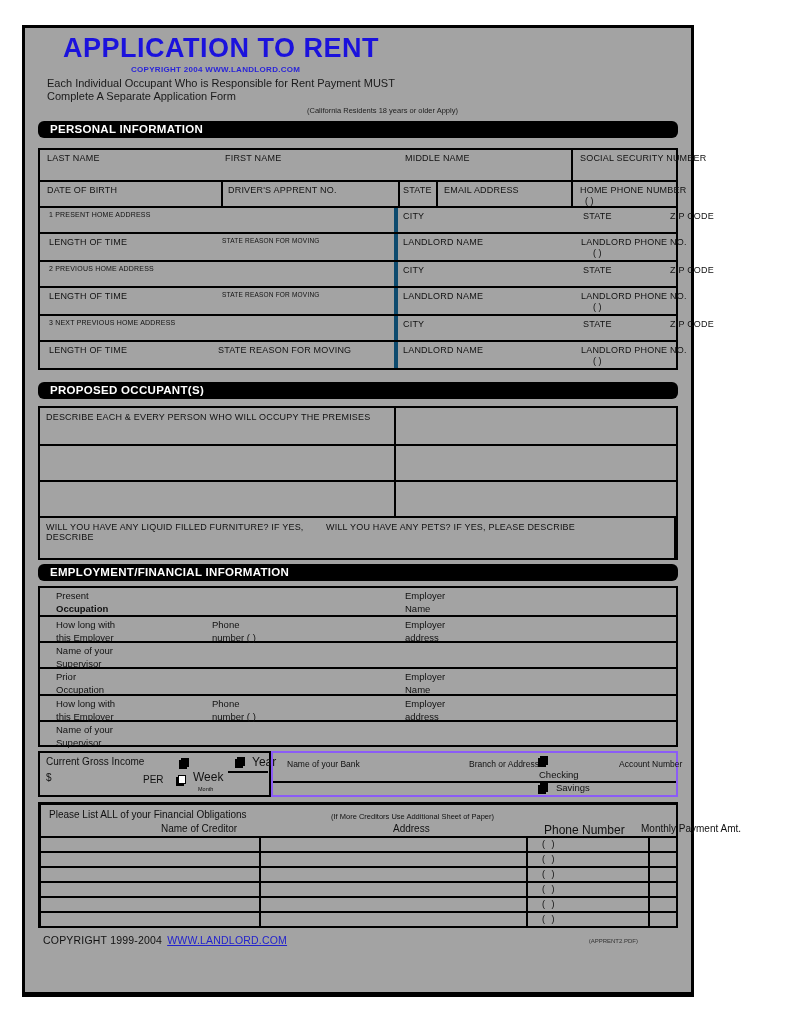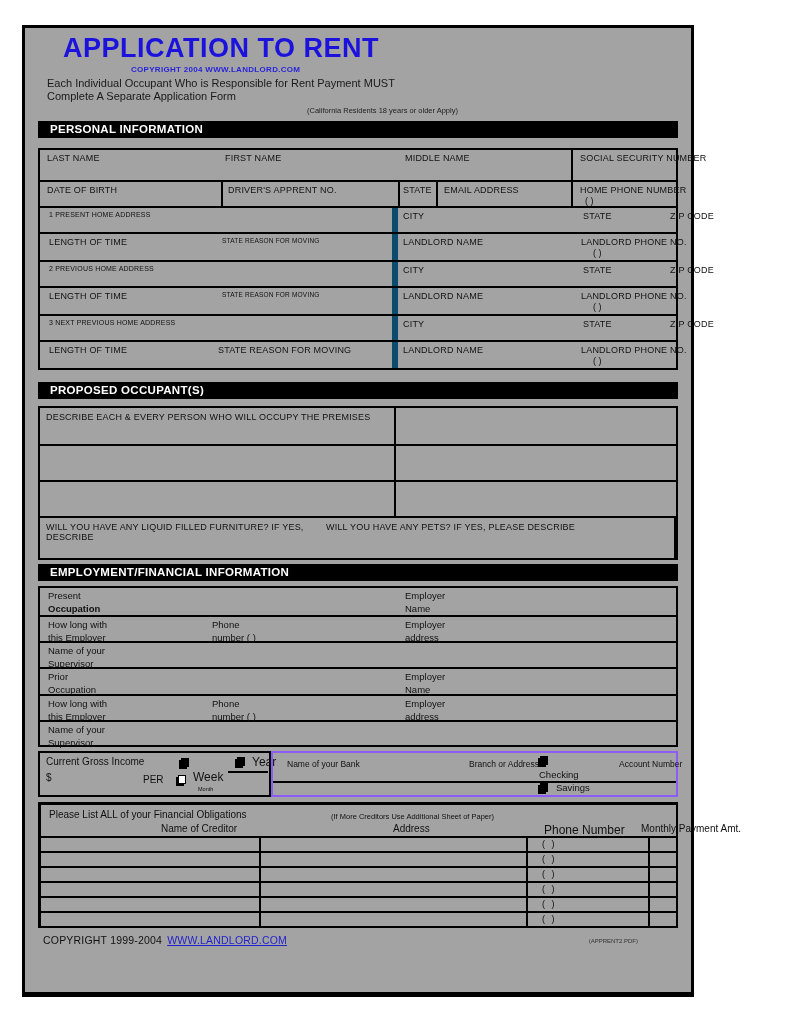--- a/index.html
+++ b/index.html
@@ -10,30 +10,30 @@
            border:3px solid #000; border-bottom-width:5px; background:#a3a3a3; }
 
   
   .title { margin:5px 0 0 38px; font-size:27px; font-weight:bold; color:#1b12dd; letter-spacing:.5px; }
   .copyline { margin:1px 0 0 106px; font-size:8px; font-weight:bold; color:#2a25d8; letter-spacing:.3px; }
   .instr { margin:3px 0 0 22px; font-size:11px; line-height:1.18; color:#1a1a1a; }
   .canote { margin:3px 0 0 282px; font-size:7.5px; color:#222; }
 
   
   .bar { margin:6px 13px 0; height:17px; background:#000; color:#fff; font-weight:bold;
-         font-size:11.5px; line-height:17px; padding-left:12px; letter-spacing:.3px; }
+         font-size:11.5px; line-height:17px; padding-left:12px; letter-spacing:.3px;border-radius:6px; }
   .bar.m12 { margin-top:12px; } .bar.m13 { margin-top:4px; }
 
   
   .tbl { margin:10px 13px 0; border:2px solid #000; }
   .trow { display:flex; border-top:2px solid #000; position:relative; }
   .trow:first-child { border-top:none; }
   .cell { position:relative; }
   .cell.brd { border-right:2px solid #000; }
-  .cell.brd3 { border-right:6px solid #0c4a6e; }
+  .cell.brd3 { border-right:4px solid #0c4a6e; }
   .fx { flex:1; }
   .lbl { position:absolute; top:3px; font-size:9px; white-space:nowrap; letter-spacing:.2px; }
   .lbl.sm { font-size:7px; }
   .lbl.xs { font-size:6.5px; }
   .l2 { position:absolute; top:14px; font-size:9px; white-space:nowrap; }
 
   
   .h30{height:30px}.h26{height:26px}.h28{height:28px}
 
   
@@ -41,21 +41,21 @@
   .orow { display:flex; border-top:2px solid #000; }
   .orow:first-child { border-top:none; }
   .ocell { position:relative; padding:4px 6px 0 6px; font-size:9px; letter-spacing:.2px; }
   .oleft { width:356px; border-right:2px solid #000; }
   .oh36{height:36px}.oh42{height:42px}
 
   
   .etbl { margin:5px 13px 0; border:2px solid #000; font-size:9.5px; }
   .erow { display:flex; border-top:2px solid #000; padding:2px 0 0 0; }
   .erow:first-child { border-top:none; }
-  .e1 { width:172px; padding-left:8px; } .e2 { width:193px; } .e3 { flex:1; }
+  .e1 { width:172px; padding-left:16px; } .e2 { width:193px; } .e3 { flex:1; }
   .erow div { line-height:1.35; }
   .eh27{height:27px}.eh26{height:26px}.eh25{height:25px}
   .b { font-weight:bold; }
 
   
   .strip { margin:4px 13px 0; display:flex; height:46px; }
   .ibox { position:relative; width:233px; border:2px solid #000; }
   .bbox { position:relative; flex:1; border:2px solid #8b5cf6; }
   .abs { position:absolute; white-space:nowrap; }
   .cb3d { display:inline-block; width:8px; height:9px; background:#fff;

